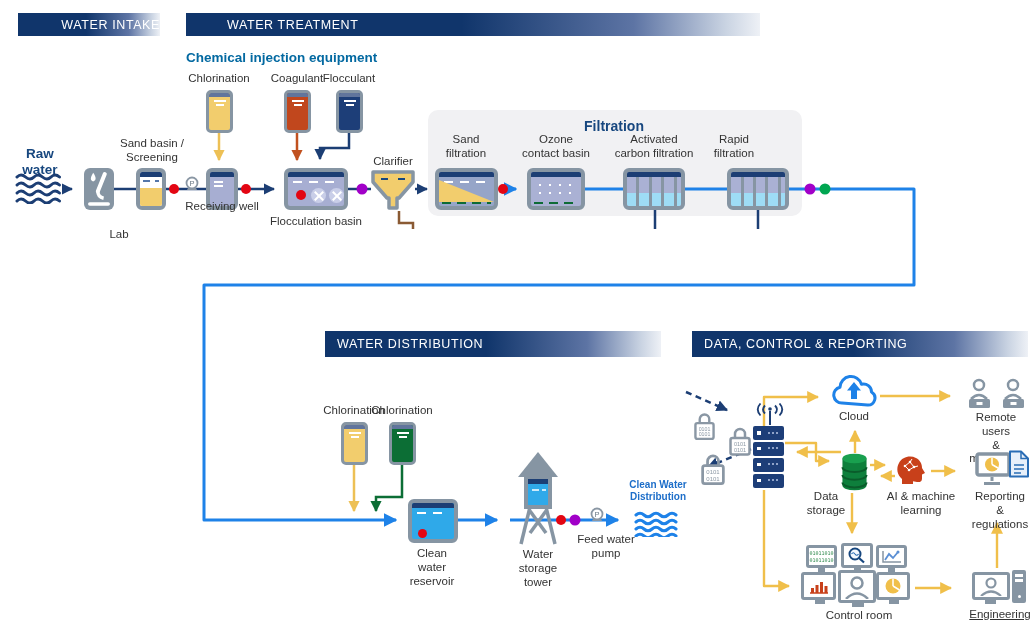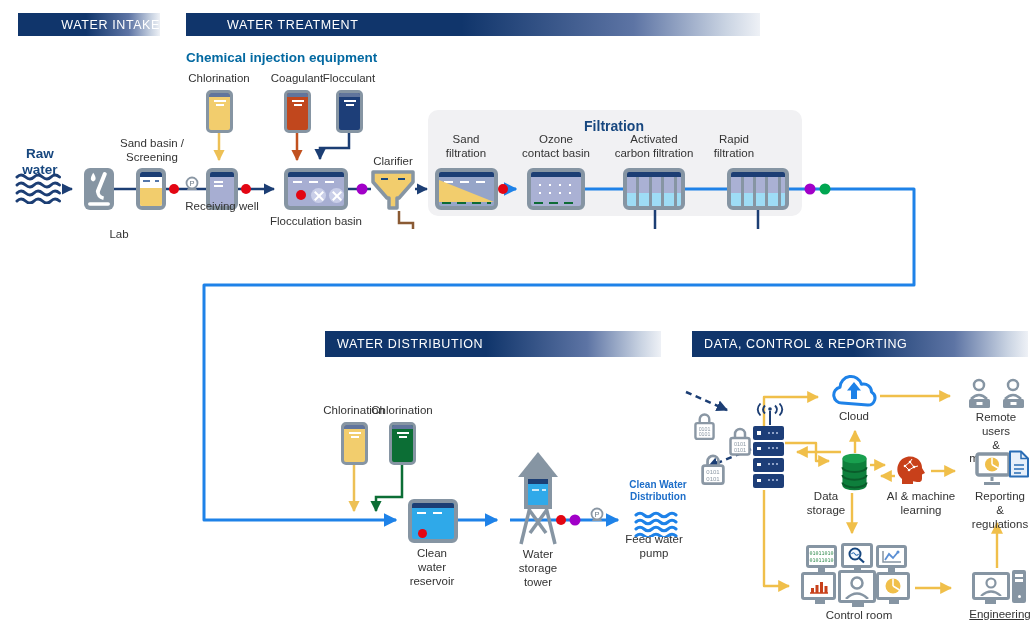--- a/index.html
+++ b/index.html
@@ -306,21 +306,21 @@
       <path d="M14,56 L5,93"></path>
         <path d="M30,56 L39,93"></path>
       <path d="M14,60 L30,82"></path>
         <path d="M30,60 L14,82"></path>
     </g>
   </svg>
   <div class="lbl" style="left:538px;top:548px;">Water
 storage
 tower</div>
 
-  <div class="lbl" style="left:606px;top:533px;margin-left:48px;">Feed water
+  <div class="lbl" style="left:606px;top:533px;">Feed water
 pump</div>
 
   <div class="lbl b fs15 bright" style="left:658px;top:479px;">Clean Water
 Distribution</div>
   <svg class="abs" style="left:634px;top:511px;" width="50" height="26" viewBox="0 0 50 26">
     <g stroke="#1e82e8" stroke-width="3" fill="none" stroke-linecap="round">
       <path d="M2,4 q4,-3.5 8,0 t8,0 t8,0 t8,0 t8,0"></path>
       <path d="M2,11 q4,-3.5 8,0 t8,0 t8,0 t8,0 t8,0"></path>
       <path d="M2,18 q4,-3.5 8,0 t8,0 t8,0 t8,0 t8,0"></path>
       <path d="M2,25 q4,-3.5 8,0 t8,0 t8,0 t8,0 t8,0"></path>

